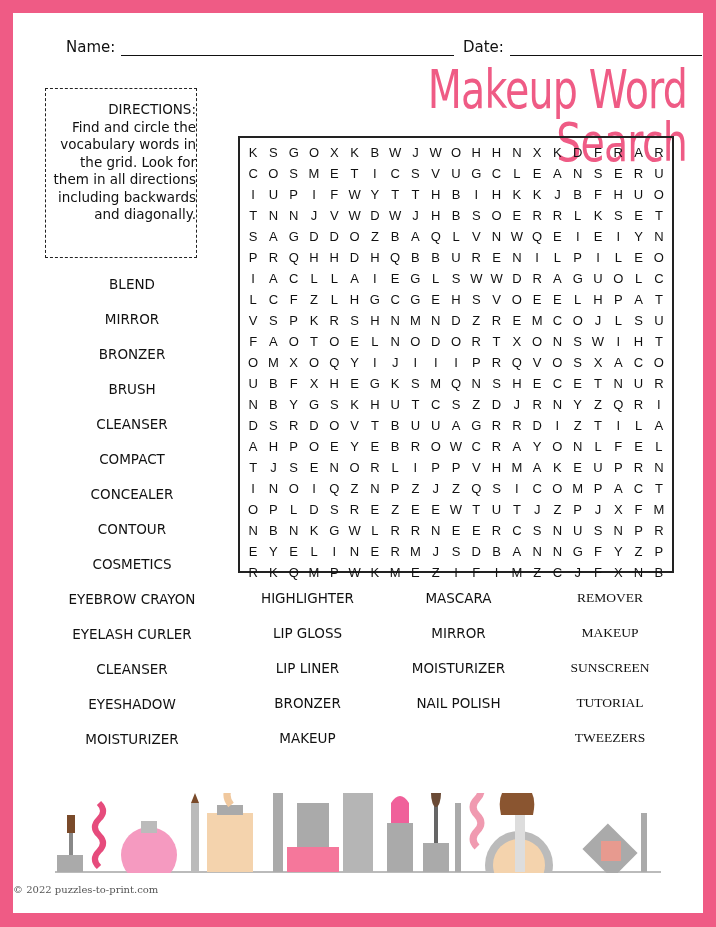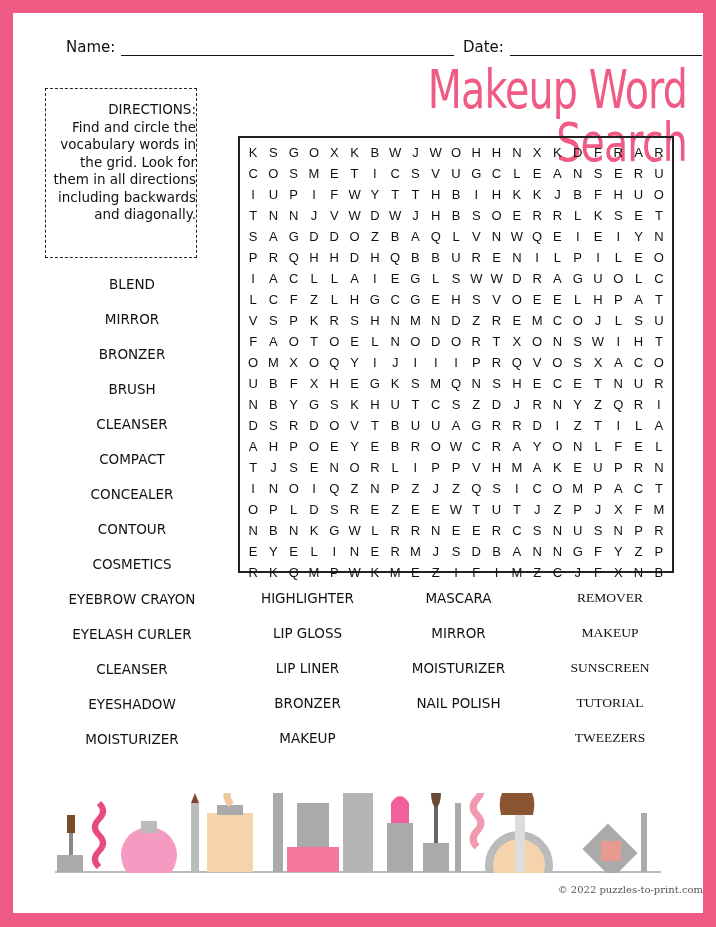--- a/index.html
+++ b/index.html
@@ -11,21 +11,21 @@
   .dir { position:absolute; left:32px; top:75px; width:152px; height:170px; border:1.5px dashed #222; text-align:right; font-size:13.5px; line-height:17.5px; padding-top:12px; box-sizing:border-box; color:#111; }
   .grid { position:absolute; left:225px; top:123px; width:436px; height:437px; border:2px solid #222; box-sizing:border-box; display:grid; grid-template-columns:repeat(21,1fr); grid-template-rows:repeat(20,1fr); padding:4px 3px; }
   .cell { text-align:center; font-family:"Liberation Sans", sans-serif; font-size:13px; color:#111; line-height:21px; }
   .wl { position:absolute; font-size:13.5px; color:#111; text-align:center; }
   .col1 { left:34px; top:263px; width:170px; }
   .col1 div { height:35px; line-height:16px; }
   .colx div { height:35px; line-height:16px; }
   .col2 { left:232px; top:577px; width:125px; }
   .col3 { left:378px; top:577px; width:135px; }
   .col4 { left:537px; top:577px; width:120px;font-family:Liberation Serif, serif; }
-  .footer { position:absolute; left:0; width:690px; top:871px; text-align:right; font-family:"DejaVu Serif", serif; font-size:10px; color:#555; }
+  .footer { position:absolute; left:0; width:690px; top:871px; text-align:left; font-family:"DejaVu Serif", serif; font-size:10px; color:#555; }
   .shelf { position:absolute; left:28px; top:780px; width:632px; height:80px; }
 </style>
 </head>
 <body>
 
 <div class="page">
   <div class="hdr" style="left:28px"><span>Name:</span><span class="line" style="width:333px"></span></div>
   <div class="hdr" style="left:425px"><span>Date:</span><span class="line" style="width:192px"></span></div>
 
   <div class="title">Makeup Word Search</div>

